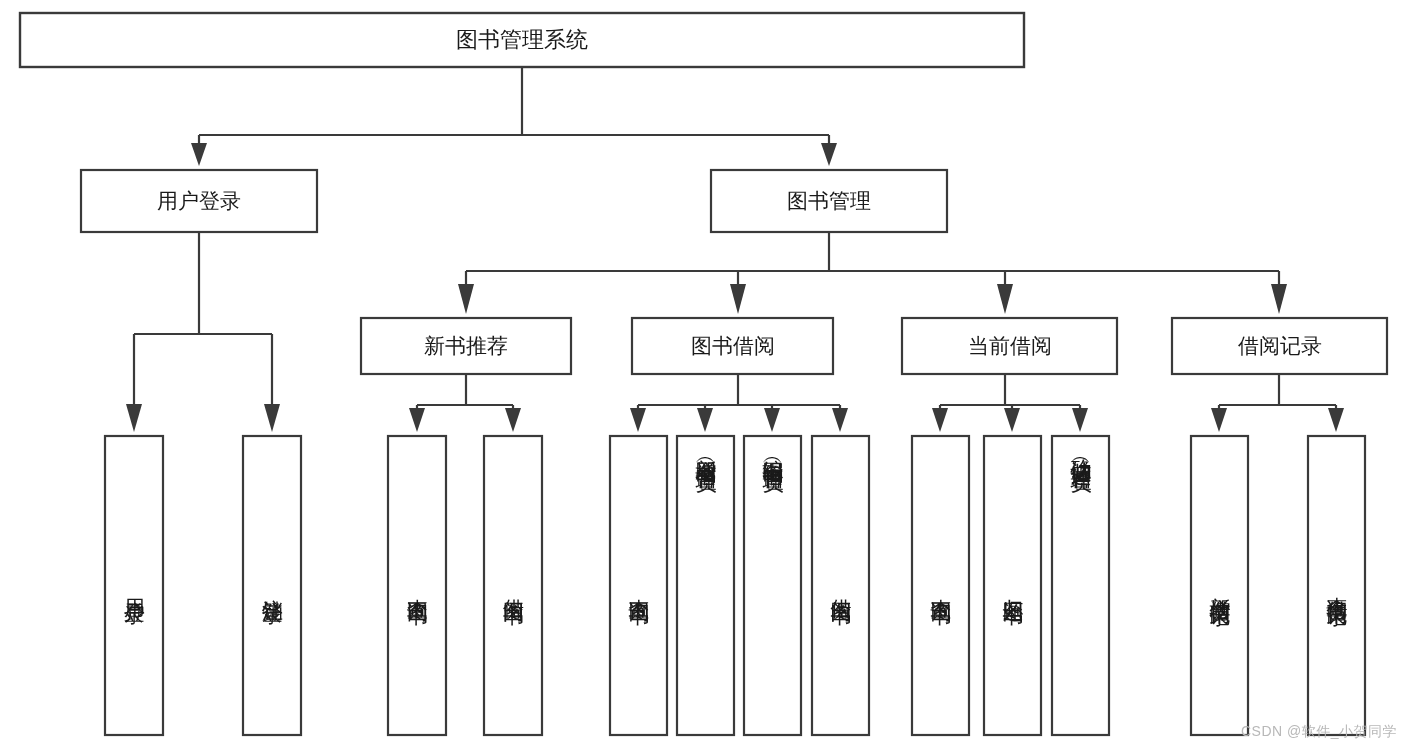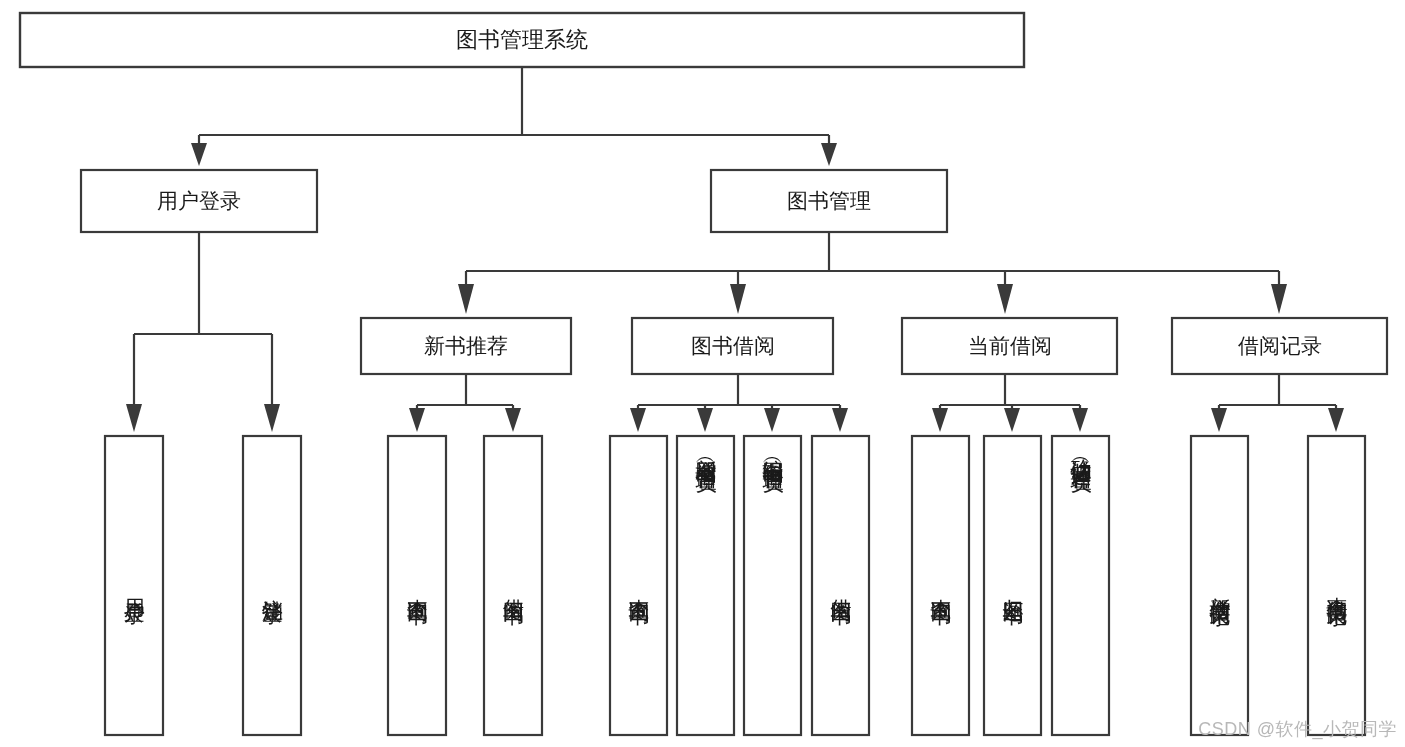--- a/index.html
+++ b/index.html
@@ -70,21 +70,21 @@
     letter-spacing: 2px;
     color: #1a1a1a;
     white-space: nowrap;
     pointer-events: none;
   }
   #watermark {
     position: absolute;
     right: 8px;
     bottom: 6px;
     font-family: "Liberation Sans", "DejaVu Sans", sans-serif;
-    font-size: 18px;
+    font-size: 14px;
     color: #b8b8b8;
     letter-spacing: 0.5px;
     white-space: nowrap;
   }
 </style>
 </head>
 <body>
 
 <div id="diagram-root">
 

